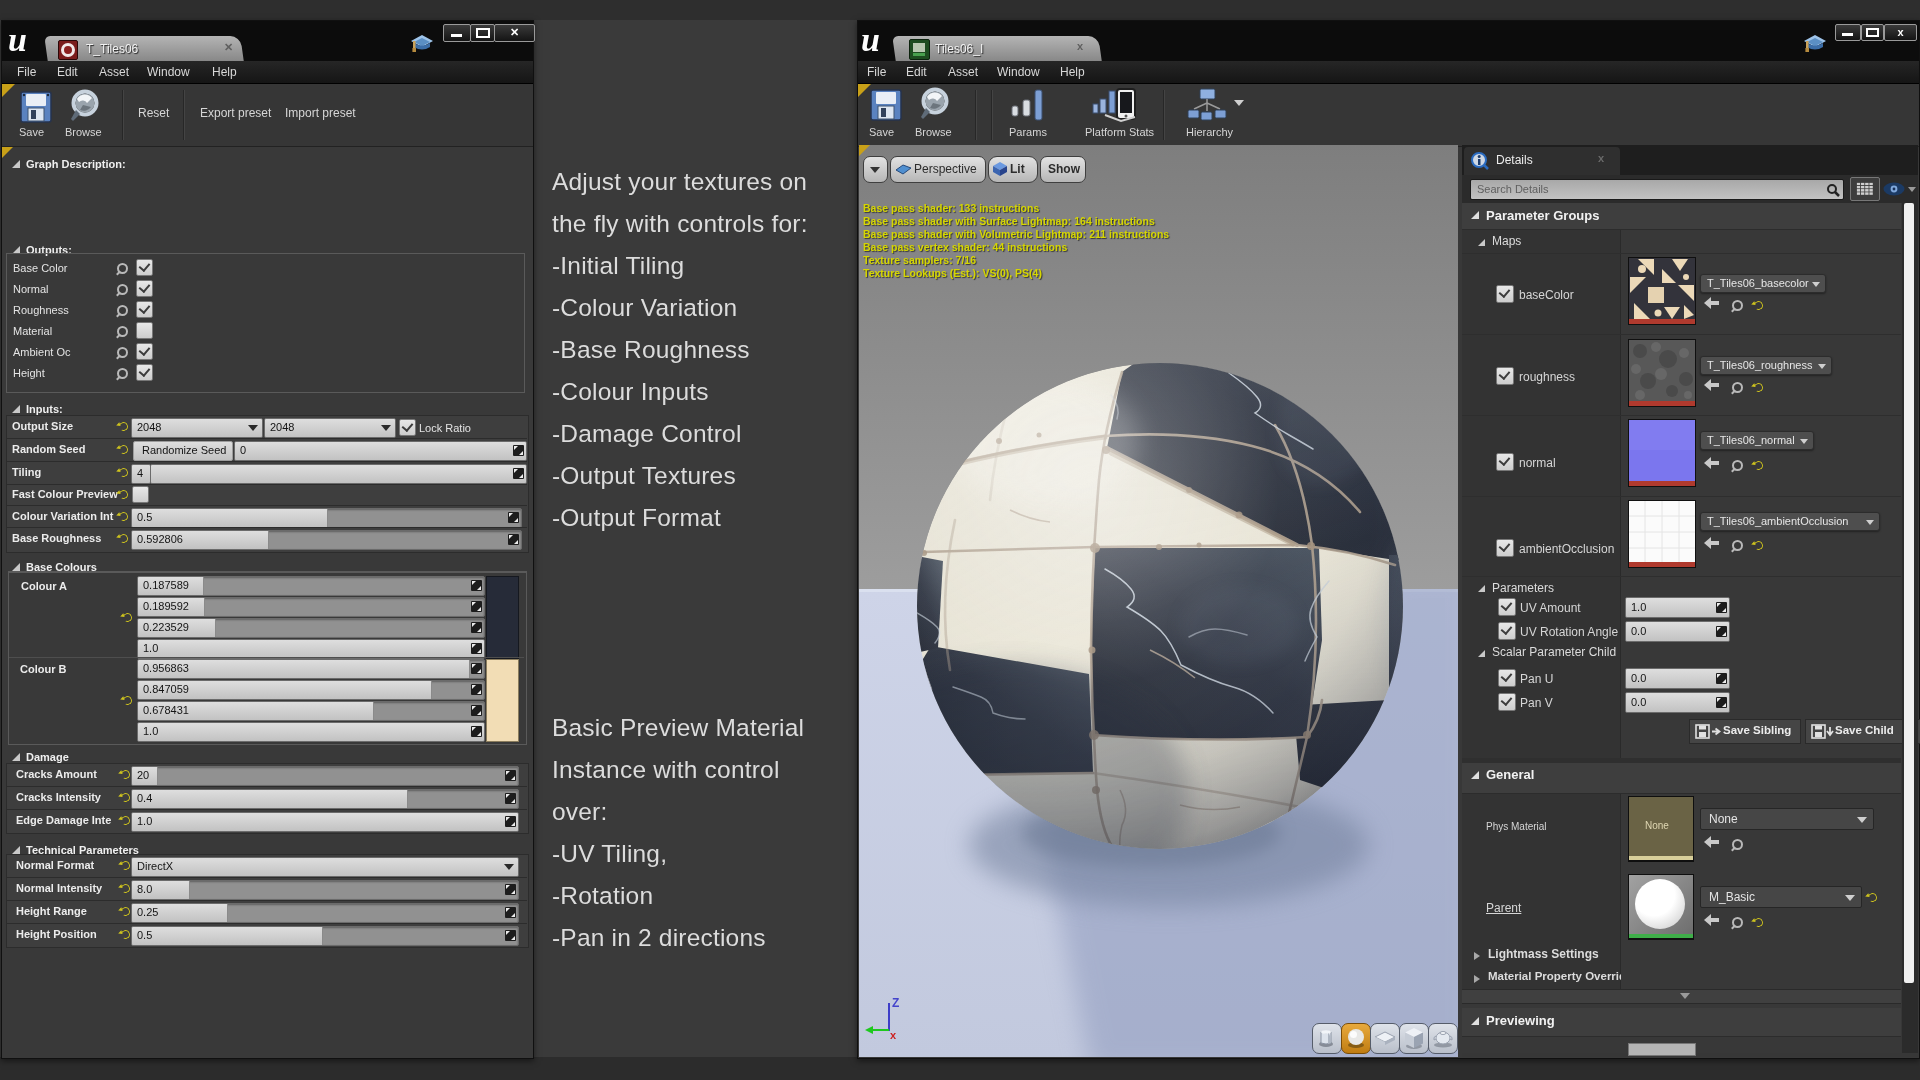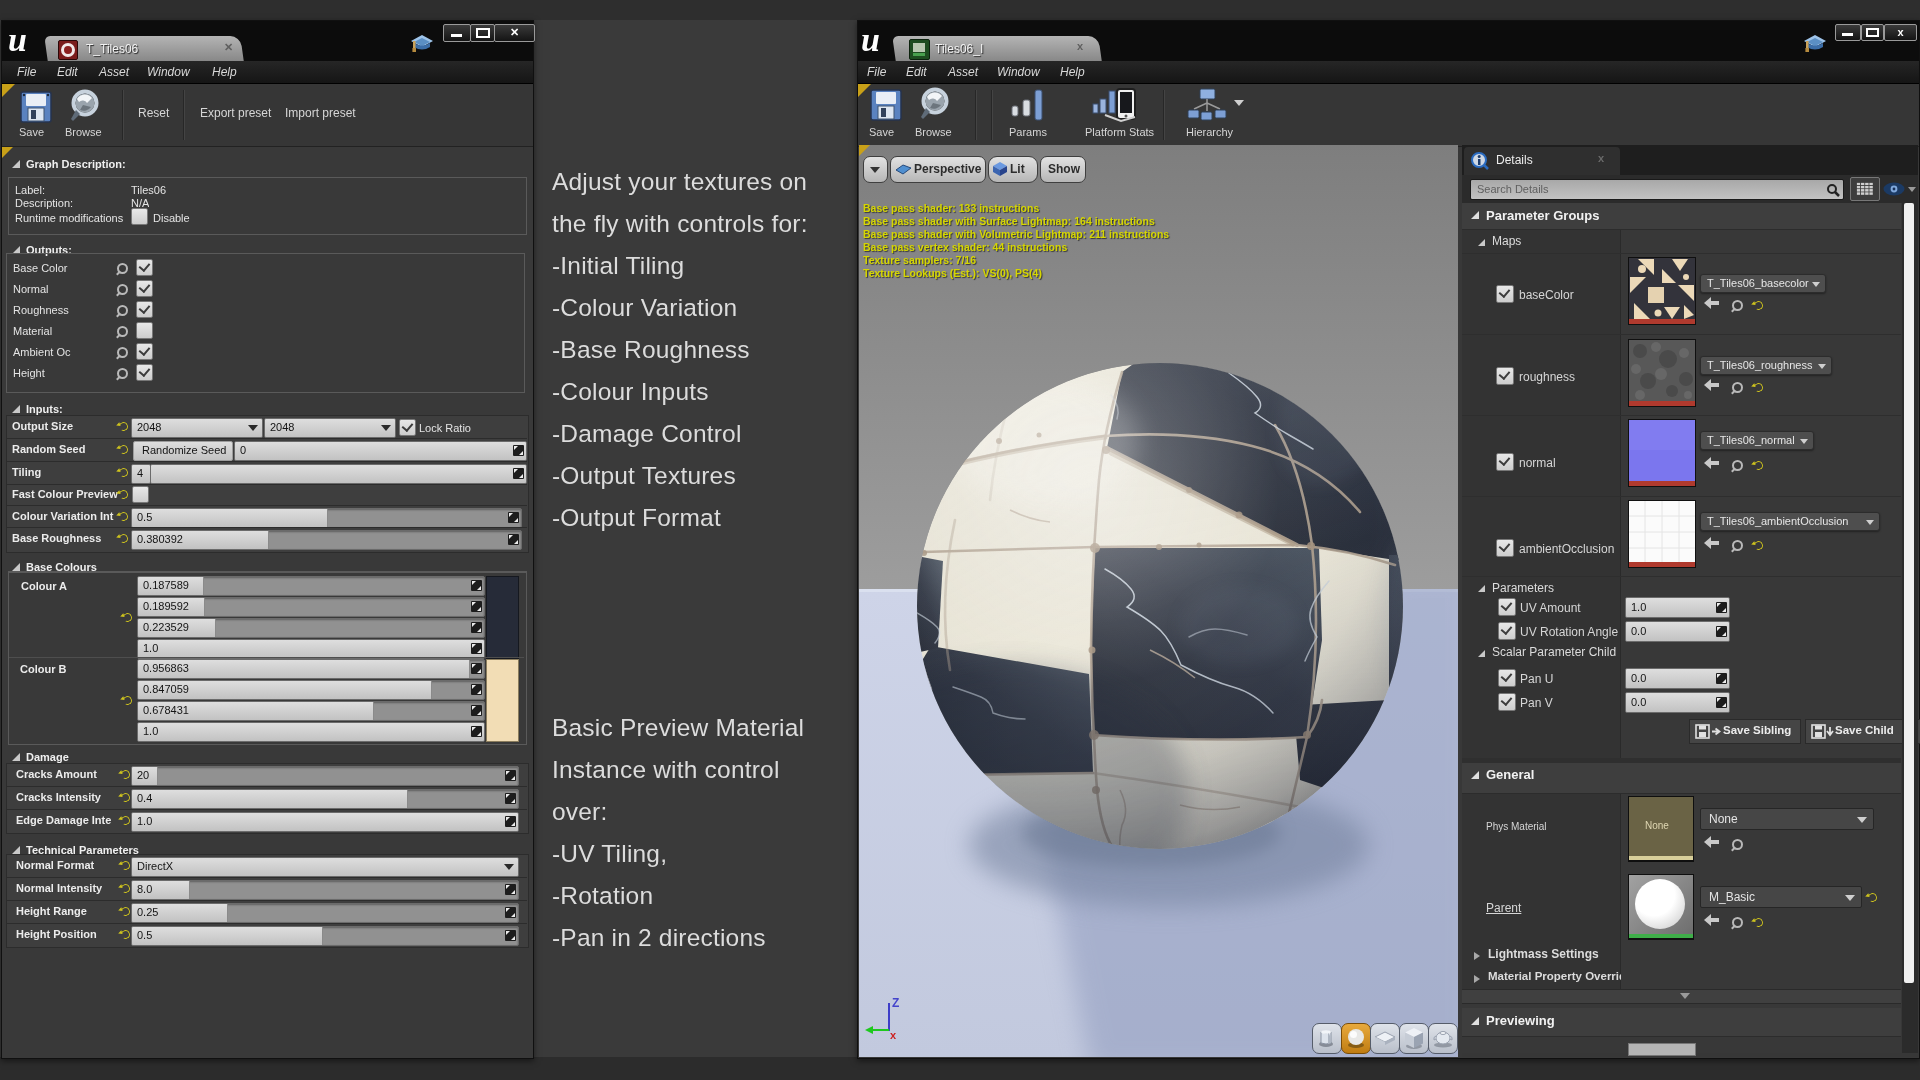--- a/index.html
+++ b/index.html
@@ -1,20 +1,20 @@
 <!DOCTYPE html>
 <html><head><meta charset="utf-8">
 <style>
 html,body{margin:0;padding:0;width:1920px;height:1080px;overflow:hidden;background:#3a3a3a;font-family:"Liberation Sans",sans-serif;}
 .abs{position:absolute;}
 .win{position:absolute;background:#383838;border:1px solid #101010;box-shadow:0 2px 6px rgba(0,0,0,.5);}
 .tbar{position:absolute;left:0;right:0;top:0;height:40px;background:#0c0c0c;}
 .tab{position:absolute;height:25px;background:linear-gradient(#b4b4b4,#888);border-radius:6px 10px 0 0;transform:skewX(8deg);}
 .tabtx{color:#f2f2f2;font-size:12px;text-shadow:1px 1px 1px #222;}
-.menu{position:absolute;left:0;right:0;height:22px;background:linear-gradient(#262626,#151515);border-bottom:1px solid #000;color:#d8d8d8;font-size:12px;font-style:italic;}
+.menu{position:absolute;left:0;right:0;height:22px;background:linear-gradient(#262626,#151515);border-bottom:1px solid #000;color:#d8d8d8;font-size:12px;}
 .menu span{position:absolute;top:4px;}
 .tool{position:absolute;left:0;right:0;height:62px;background:#363636;border-bottom:1px solid #222;}
 .ycorner{position:absolute;width:0;height:0;border-top:13px solid #c8a018;border-right:13px solid transparent;}
 .tlabel{position:absolute;color:#d6d6d6;font-size:11px;}
 .vsep{position:absolute;width:1px;background:#272727;border-right:1px solid #444;}
 .wbtn{position:absolute;background:linear-gradient(#3a3a3a,#141414);border:1px solid #9a9a9a;border-radius:2px;color:#fff;}
 .hdr{position:absolute;color:#efefef;font-size:11px;font-weight:bold;}
 .trid{position:absolute;width:0;height:0;border-left:8px solid transparent;border-bottom:8px solid #c9c9c9;}
 .trir{position:absolute;width:0;height:0;border-left:6px solid #a8a8a8;border-top:4px solid transparent;border-bottom:4px solid transparent;}
 .lbl{position:absolute;color:#e4e4e4;font-size:11px;white-space:nowrap;overflow:hidden;}
@@ -97,29 +97,20 @@
 <div class="vsep" style="left:120px;top:6px;height:50px;"></div>
 <div class="tlabel" style="left:136px;top:22px;font-size:12px;">Reset</div>
 <div class="vsep" style="left:181px;top:6px;height:50px;"></div>
 <div class="tlabel" style="left:198px;top:22px;font-size:12px;">Export preset</div>
 <div class="tlabel" style="left:283px;top:22px;font-size:12px;">Import preset</div>
 </div>
 <div id="lpanel" class="abs" style="left:0;top:126px;width:531px;height:911px;background:#393939;">
 <div class="ycorner" style="left:0;top:0;border-top-width:11px;border-right-width:11px;"></div>
 <div class="trid" style="left:10px;top:13px;"></div>
       <div class="hdr" style="left:24px;top:11px;">Graph Description:</div>
-<div class="grp" style="left:6px;top:30px;width:517px;height:56px;">
- <div class="lbl" style="left:6px;top:6px;">Label:</div>
-        <div class="lbl" style="left:122px;top:6px;">Tiles06</div>
- <div class="lbl" style="left:6px;top:19px;">Description:</div>
-        <div class="lbl" style="left:122px;top:19px;">N/A</div>
- <div class="lbl" style="left:6px;top:34px;width:114px;">Runtime modifications</div>
-        <div class="cb un" style="left:122px;top:30px;"></div>
-        <div class="lbl" style="left:144px;top:34px;">Disable</div>
-</div>
 <div class="trid" style="left:10px;top:99px;"></div>
       <div class="hdr" style="left:24px;top:97px;">Outputs:</div>
 <div class="grp" style="left:4px;top:106px;width:517px;height:138px;">
  <div class="lbl" style="left:6px;top:8px;width:100px;">Base Color</div>
         <div class="mag" style="left:110px;top:9px;"></div>
         <div class="cb" style="left:129px;top:5px;"></div>
  <div class="lbl" style="left:6px;top:29px;width:100px;">Normal</div>
         <div class="mag" style="left:110px;top:30px;"></div>
         <div class="cb" style="left:129px;top:26px;"></div>
  <div class="lbl" style="left:6px;top:50px;width:100px;">Roughness</div>
@@ -185,21 +176,21 @@
  <div class="vbox" style="left:129px;top:361px;width:389px;height:18px;">
         <div class="vfill" style="width:195px;"></div>
         <span class="vtx">0.5</span>
         <div class="diag"></div>
       </div>
 <div class="abs" style="left:4px;top:380px;width:521px;height:1px;background:#2c2c2c;"></div>
 <div class="blbl" style="left:10px;top:385px;">Base Roughness</div>
       <div class="rst" style="left:117px;top:387px;"></div>
  <div class="vbox" style="left:129px;top:383px;width:389px;height:18px;">
         <div class="vfill" style="width:136px;"></div>
-        <span class="vtx">0.380392</span>
+        <span class="vtx">0.592806</span>
         <div class="diag"></div>
       </div>
 <div class="trid" style="left:10px;top:416px;"></div>
       <div class="hdr" style="left:24px;top:414px;">Base Colours</div>
 <div class="grp" style="left:6px;top:424px;width:517px;height:172px;">
  <div class="blbl" style="left:12px;top:8px;">Colour A</div>
  <div class="abs" style="left:0;top:0;width:517px;height:1px;background:#5a5a5a;"></div>
 </div>
  <div class="vbox" style="left:135px;top:429px;width:346px;height:18px;">
         <div class="vfill" style="width:65px;"></div>
@@ -522,21 +513,21 @@
 </g>
 </svg>
 <div class="ycorner" style="left:0;top:0;border-top-width:11px;border-right-width:11px;z-index:5;"></div>
 <div class="abs" style="left:4px;top:11px;width:23px;height:25px;background:linear-gradient(#e2e2e2,#b6b6b6);border:1.5px solid #3f3f3f;border-radius:7px;">
         <div class="ddc" style="left:6px;top:10px;border-top-color:#333;"></div>
       </div>
 <div class="abs" style="left:31px;top:11px;width:94px;height:25px;background:linear-gradient(#e2e2e2,#b6b6b6);border:1.5px solid #3f3f3f;border-radius:7px;">
         <svg class="abs" style="left:4px;top:6px;" width="17" height="12" viewBox="0 0 17 12">
           <path d="M1 7 L8 2 16 5 8 11Z" fill="#4f8fd0" stroke="#26497a"></path>
         </svg>
-        <span class="abs" style="left:23px;top:5px;font-size:12px;font-weight:bold;color:#2c2c2c;">Perspective</span>
+        <span class="abs" style="left:23px;top:5px;font-size:12px;font-weight:normal;color:#2c2c2c;">Perspective</span>
       </div>
 <div class="abs" style="left:129px;top:11px;width:48px;height:25px;background:linear-gradient(#e2e2e2,#b6b6b6);border:1.5px solid #3f3f3f;border-radius:9px;">
         <svg class="abs" style="left:3px;top:4px;" width="16" height="16" viewBox="0 0 16 16">
           <path d="M8 1 15 5 8 9 1 5Z" fill="#6b99e0"></path>
           <path d="M1 5 8 9 8 15 1 11Z" fill="#3c65b0"></path>
           <path d="M15 5 8 9 8 15 15 11Z" fill="#28448c"></path>
         </svg>
         <span class="abs" style="left:21px;top:5px;font-size:12px;font-weight:bold;color:#2c2c2c;">Lit</span>
       </div>
 <div class="abs" style="left:181px;top:11px;width:44px;height:25px;background:linear-gradient(#e2e2e2,#b6b6b6);border:1.5px solid #3f3f3f;border-radius:7px;">

